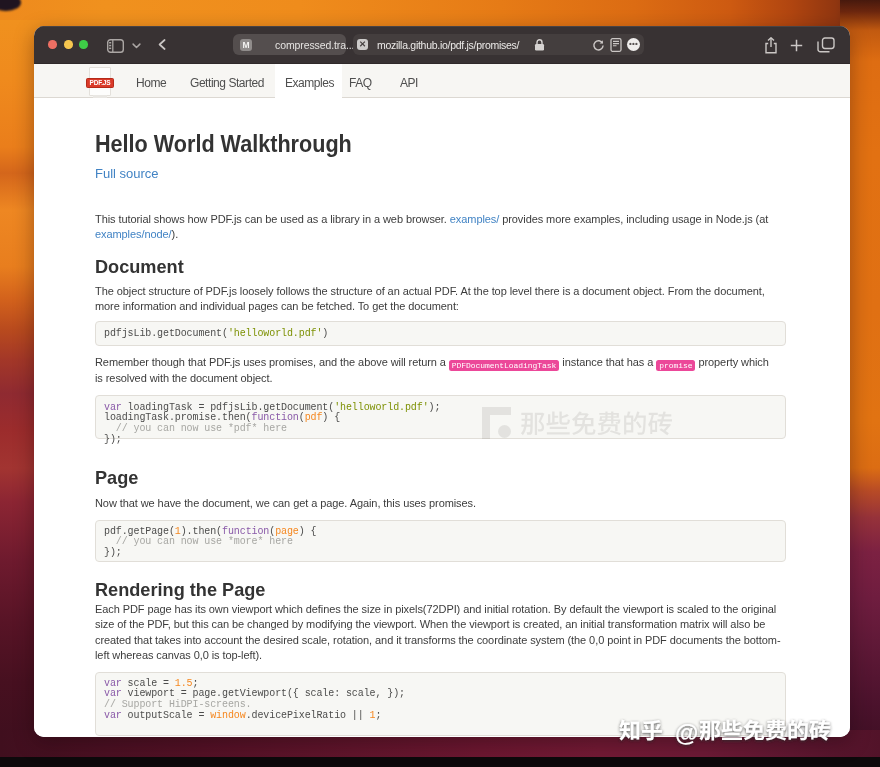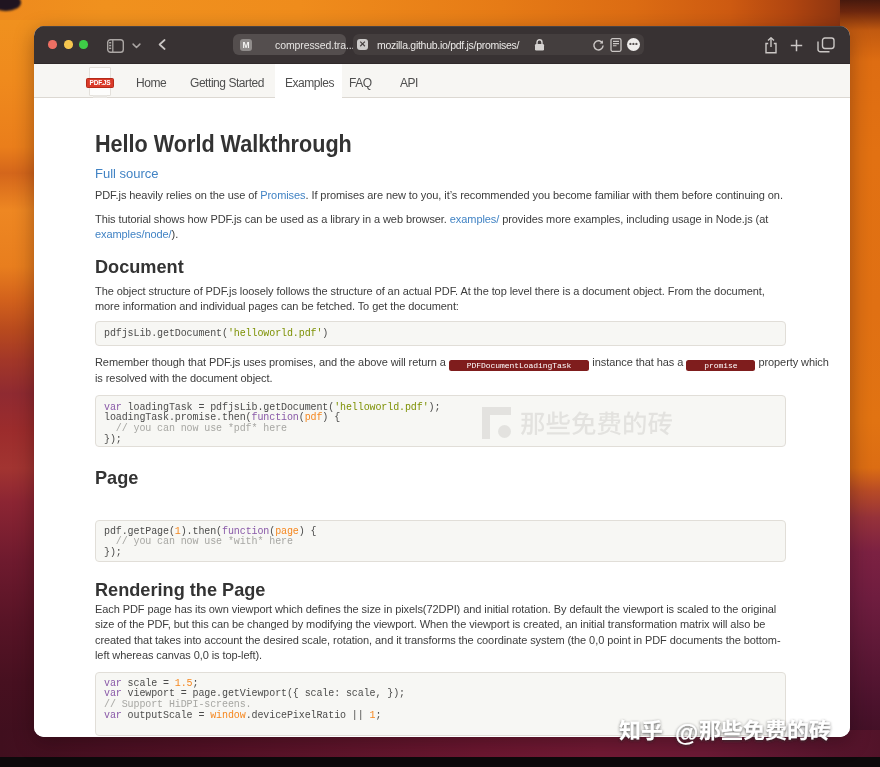--- a/index.html
+++ b/index.html
@@ -32,21 +32,21 @@
 .navlink { position:absolute; top:49.5px; font-size:12px; letter-spacing:-0.45px; color:#4f4f4f; }
 
 #content { position:absolute; left:0; top:72px; width:816px; height:639px; background:#fff; }
 .abs { position:absolute; }
 h1.t { font-size:24px; font-weight:bold; color:#333; letter-spacing:0; transform:scaleX(0.9); transform-origin:0 0; }
 h2.t { font-size:19px; font-weight:bold; color:#333; letter-spacing:0; transform:scaleX(0.955); transform-origin:0 0; }
 p.t { font-size:11px; line-height:15.5px; color:#3c3c3c; white-space:nowrap; letter-spacing:-0.08px; }
 a.lk { color:#4183c4; text-decoration:none; }
 .codebox { position:absolute; left:61px; width:691px; background:#f7f7f4; border:1px solid #e1ded8; border-radius:4px; font-family:"Liberation Mono",monospace; font-size:10px; line-height:10.75px; color:#4d4d4c; white-space:pre; letter-spacing:-0.1px; }
 .kw { color:#8959a8; } .st { color:#7d9104; } .nu { color:#f5871f; } .cm { color:#a7a7a3; }
-.badge { display:inline-block; background:#7f1d1d; color:#fff; font-family:"Liberation Mono",monospace; font-size:8px; line-height:9px; border-radius:2.5px; padding:1px 18px; vertical-align:-2px; letter-spacing:-0.05px; }
+.badge { display:inline-block; background:#ec4899; color:#fff; font-family:"Liberation Mono",monospace; font-size:8px; line-height:9px; border-radius:2.5px; padding:1px 3px; vertical-align:-2px; letter-spacing:-0.05px; }
 
 .ticon { position:absolute; color:#b9b4b2; }
 #tab1 { position:absolute; left:199px; top:8px; width:113px; height:21px; background:#544e4e; border-radius:6px; }
 #tab2 { position:absolute; left:319px; top:8px; width:291px; height:21px; background:#443e3e; border-radius:6px; }
 .favsq { position:absolute; top:5px; width:12px; height:12px; border-radius:3px; font-size:8.5px; font-weight:bold; text-align:center; line-height:12px; }
 .tabtxt { position:absolute; top:4.5px; font-size:10.5px; color:#e5e3e1; letter-spacing:-0.1px; }
 
 #logo { position:absolute; left:52px; top:41px; width:28px; height:31px; }
 #logo .page { position:absolute; left:3px; top:0px; width:22px; height:29px; background:#fdfdfc; border:1px solid #e3e0db; border-radius:1px; }
 #logo .band { position:absolute; left:0px; top:11px; width:28px; height:10px; background:#da3a29; border-radius:1.5px; border:1px solid #b52b1a;
@@ -125,33 +125,33 @@
         <div class="fold"></div>
       </div>
     <span class="navlink" style="left:102px;">Home</span>
     <span class="navlink" style="left:156px;">Getting Started</span>
     <span class="navlink" style="left:251px;">Examples</span>
     <span class="navlink" style="left:315px;">FAQ</span>
     <span class="navlink" style="left:366px;">API</span>
     <div id="content"></div>
     <h1 class="abs t" style="left:61px; top:104px;">Hello World Walkthrough</h1>
     <a class="abs lk" style="left:61px; top:140px; font-size:13px;">Full source</a>
-    <p class="abs t" style="left:61px; top:161.5px;">PDF.js heavily relies on the use of <a class="lk">Promises</a>. If promises are new to you, it’s recommended you become familiar with them before continuing on.</p>
     <p class="abs t" style="left:61px; top:185.5px;">This tutorial shows how PDF.js can be used as a library in a web browser. <a class="lk">examples/</a> provides more examples, including usage in Node.js (at<br><a class="lk">examples/node/</a>).</p>
     <h2 class="abs t" style="left:61px; top:230.3px;">Document</h2>
     <p class="abs t" style="left:61px; top:257.5px;">The object structure of PDF.js loosely follows the structure of an actual PDF. At the top level there is a document object. From the document,<br>more information and individual pages can be fetched. To get the document:</p>
     <div class="codebox" style="top:295px; height:25px; padding:7px 9px 7px 8px;">pdfjsLib.getDocument(<span class="st">'helloworld.pdf'</span>)</div>
     <p class="abs t" style="left:61px; top:329px;">Remember though that PDF.js uses promises, and the above will return a <span class="badge">PDFDocumentLoadingTask</span> instance that has a <span class="badge">promise</span> property which<br>is resolved with the document object.</p>
-    <div class="codebox" style="top:369px; height:52px; padding:6.5px 9px 6.5px 8px;"><span class="kw">var</span> loadingTask = pdfjsLib.getDocument(<span class="st">'helloworld.pdf'</span>);
+    <div class="codebox" style="top:369px; height:44px; padding:6.5px 9px 6.5px 8px;"><span class="kw">var</span> loadingTask = pdfjsLib.getDocument(<span class="st">'helloworld.pdf'</span>);
 loadingTask.promise.then(<span class="kw">function</span>(<span class="nu">pdf</span>) {
 <span class="cm">  // you can now use *pdf* here</span>
 });</div>
     <h2 class="abs t" style="left:61px; top:441.3px;">Page</h2>
+    <p class="abs t" style="left:61px; top:470px;">Now that we have the document, we can get a page. Again, this uses promises.</p>
     <div class="codebox" style="top:494px; height:42px; padding:5.5px 9px 5.5px 8px;">pdf.getPage(<span class="nu">1</span>).then(<span class="kw">function</span>(<span class="nu">page</span>) {
-<span class="cm">  // you can now use *with* here</span>
+<span class="cm">  // you can now use *more* here</span>
 });</div>
     <h2 class="abs t" style="left:61px; top:552.8px;">Rendering the Page</h2>
     <p class="abs t" style="left:61px; top:575.5px;">Each PDF page has its own viewport which defines the size in pixels(72DPI) and initial rotation. By default the viewport is scaled to the original<br>size of the PDF, but this can be changed by modifying the viewport. When the viewport is created, an initial transformation matrix will also be<br>created that takes into account the desired scale, rotation, and it transforms the coordinate system (the 0,0 point in PDF documents the bottom-<br>left whereas canvas 0,0 is top-left).</p>
     <div class="codebox" style="top:632px; height:64px; padding:5.5px 9px 5.5px 8px;margin-top:14px;"><span class="kw">var</span> scale = <span class="nu">1.5</span>;
 <span class="kw">var</span> viewport = page.getViewport({ scale: scale, });
 <span class="cm">// Support HiDPI-screens.</span>
 <span class="kw">var</span> outputScale = <span class="nu">window</span>.devicePixelRatio || <span class="nu">1</span>;</div>
 
   </div>
 <svg id="wm-mid2" style="position:absolute;left:0;top:0;" width="880" height="500">

